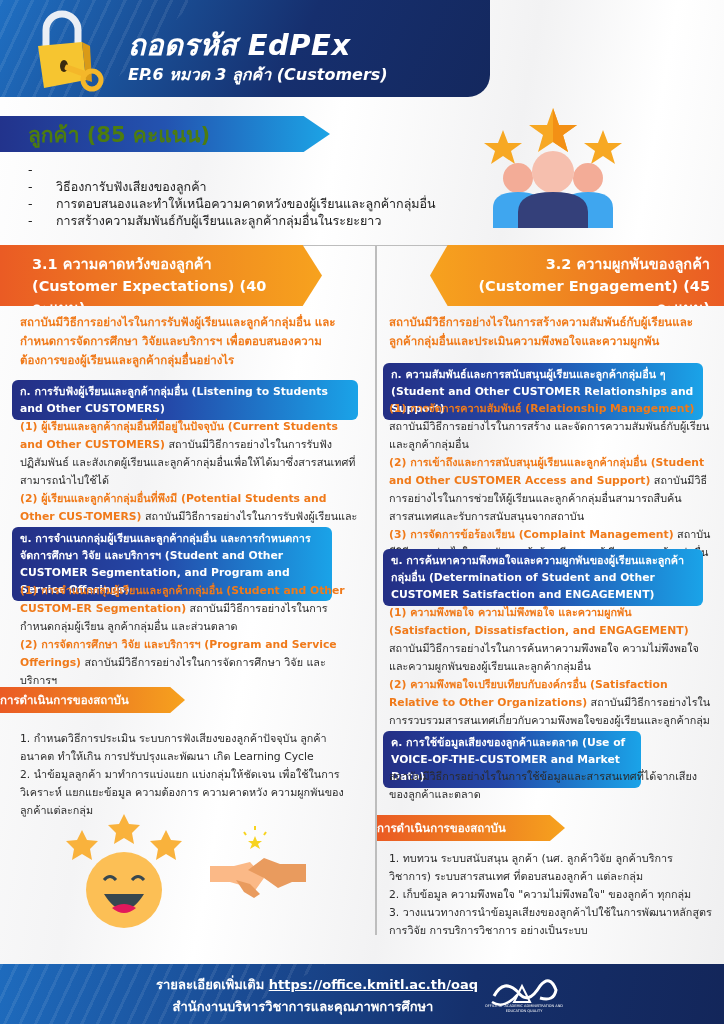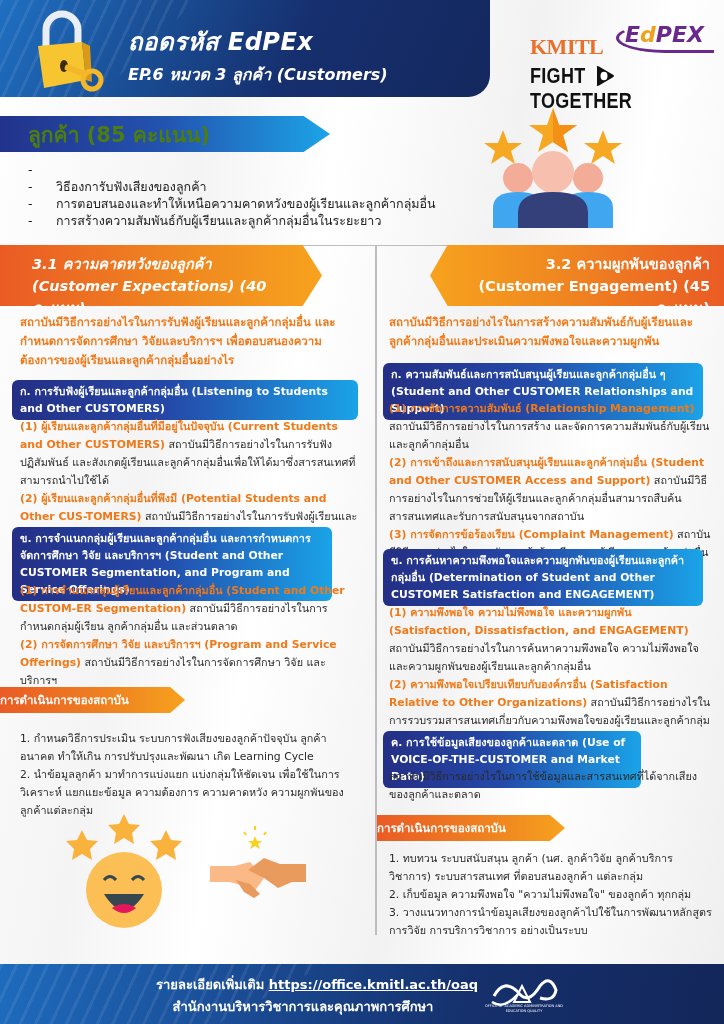--- a/index.html
+++ b/index.html
@@ -20,21 +20,21 @@
     overflow: hidden;
   }
   .header-banner::before {
     content: ""; position: absolute; inset: 0;
     background: repeating-linear-gradient(115deg, rgba(255,255,255,0.08) 0 3px, rgba(255,255,255,0) 3px 14px);
     clip-path: polygon(0 0, 40% 0, 20% 100%, 0 100%);
   }
   .lock-icon { position: absolute; left: 24px; top: 8px; width: 80px; height: 88px; }
   .header-title {
     position: absolute; left: 128px; top: 22px; color: #fff;
-    font-size: 24px; font-weight: bold; font-style: italic; letter-spacing: 0.5px;
+    font-size: 29px; font-weight: bold; font-style: italic; letter-spacing: 0.5px;
   }
   .header-subtitle {
     position: absolute; left: 128px; top: 62px; color: #fff;
     font-size: 16px; font-weight: bold; font-style: italic;
   }
   .brand { position: absolute; left: 530px; top: 20px; width: 190px; height: 70px; }
   .brand-kmitl {
     position: absolute; left: 0; top: 14px; font-family: "Liberation Serif", serif;
     font-weight: bold; font-size: 22px; color: #e8702a; letter-spacing: -0.5px;
   }
@@ -69,21 +69,21 @@
 
   
   .hline { position: absolute; left: 180px; top: 245px; width: 330px; height: 1px; background: #bdbdbd; }
   .vline { position: absolute; left: 375px; top: 245px; width: 1.5px; height: 690px; background: #bdbdbd; }
 
   
   .sec-banner {
     position: absolute; height: 61px; color: #fff; font-weight: bold; font-size: 14.5px; line-height: 22px;
     background: linear-gradient(90deg, #ea5b24 0%, #f08a20 60%, #f7a21e 100%);
   }
-  .sec-banner.left { left: 0; top: 245px; width: 322px; clip-path: polygon(0 0, 94% 0, 100% 50%, 94% 100%, 0 100%); padding: 8px 0 0 32px; font-style: italic; }
+  .sec-banner.left { left: 0; top: 245px; width: 322px; clip-path: polygon(0 0, 94% 0, 100% 50%, 94% 100%, 0 100%); padding: 8px 0 0 32px; }
   .sec-banner.right { left: 430px; top: 245px; width: 294px; clip-path: polygon(0 50%, 6% 0, 100% 0, 100% 100%, 6% 100%); padding: 8px 14px 10px 0; text-align: right;
     background: linear-gradient(90deg, #f7a21e 0%, #f08a20 40%, #ea5b24 100%); }
 
   .question {
     position: absolute; color: #f07a1a; font-weight: bold; font-size: 11.5px; line-height: 19px;
   }
   .question.left { left: 20px; top: 313px; width: 335px; }
   .question.right { left: 389px; top: 313px; width: 325px; }
 
   
@@ -134,33 +134,20 @@
       <path d="M14 38 L58 34 L62 72 L20 80 Z" fill="#f6c530"></path>
       <path d="M58 34 L66 38 L68 74 L62 72 Z" fill="#d99a17"></path>
       <ellipse cx="40" cy="58" rx="4" ry="6" fill="#3a2a10"></ellipse>
       <rect x="42" y="56" width="22" height="6" rx="2" fill="#f4b72a" transform="rotate(20 42 56)"></rect>
       <circle cx="68" cy="72" r="9" fill="none" stroke="#f4b72a" stroke-width="5"></circle>
     </svg>
     <div class="header-title">ถอดรหัส EdPEx</div>
     <div class="header-subtitle">EP.6 หมวด 3 ลูกค้า   (Customers)</div>
   </div>
 
-  <div class="brand">
-    <div class="brand-arc"></div>
-    <div class="brand-kmitl">KMITL</div>
-    <div class="brand-edpex"><span>E</span><span class="d">d</span><span>PEX</span></div>
-    <div class="brand-fight">
-      <span>FIGHT</span>
-      <svg class="fight-icon" viewBox="0 0 20 18">
-          <path d="M2 2 Q1 0 4 1 L18 8 Q20 9 18 10 L4 17 Q1 18 2 16 Z" fill="#111"></path>
-          <circle cx="9" cy="9" r="3.5" fill="#fff"></circle>
-        </svg>
-      <span>TOGETHER</span>
-    </div>
-  </div>
 
   <div class="main-title-bar"></div>
   <div class="main-title">ลูกค้า (85 คะแนน)</div>
   <ul class="intro-list">
     <li>
         <span class="dash">-</span>
       </li>
     <li>
         <span class="dash">-</span>
         <span>วิธีองการับฟังเสียงของลูกค้า</span>

